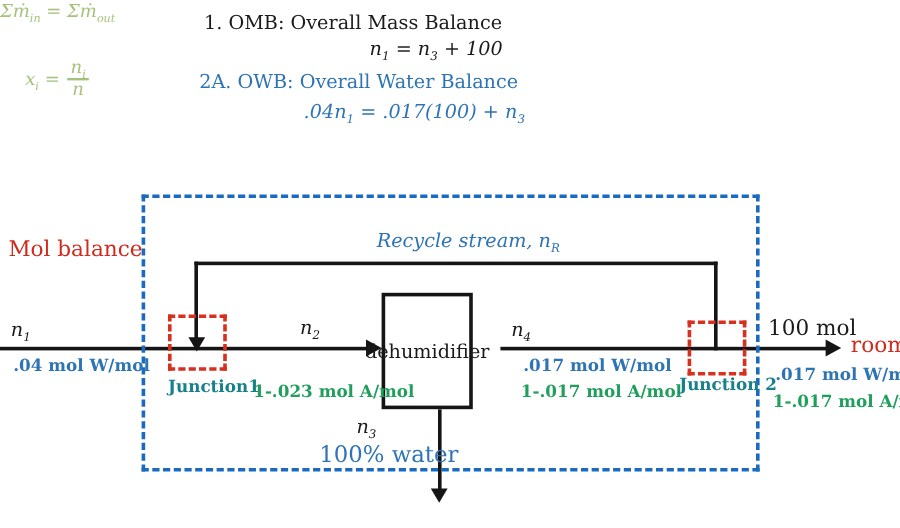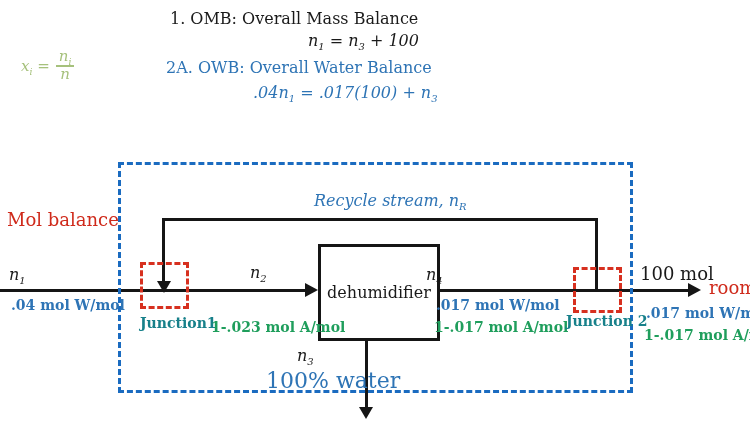--- a/index.html
+++ b/index.html
@@ -12,43 +12,44 @@
   sub{font-size:0.62em;line-height:0;}
   
   .green-formula{color:#a6c17c;}
   .blue{color:#2e74b5;}
   .red{color:#cf2a1b;}
   .teal{color:#17808a;}
   .green-label{color:#1f9e5c;}
   
   .t15{font-size:15px;}
   .t16{font-size:16px;}
-  .t17{font-size:22px;}
+  .t17{font-size:19px;}
   .t18{font-size:18px;}
   .t14{font-size:14px;font-weight:600;}
   
   .frac{display:inline-flex;flex-direction:column;align-items:center;vertical-align:middle;line-height:1.05;}
   .frac .den{border-top:2px solid #a6c17c;padding:0 4px;}
   .frac .num{padding:0 4px;}
   
   .line{position:absolute;background:#151515;}
   .arrow-right{position:absolute;width:0;height:0;border-top:7px solid transparent;border-bottom:7px solid transparent;border-left:13px solid #151515;}
   .arrow-down{position:absolute;width:0;height:0;border-left:7px solid transparent;border-right:7px solid transparent;border-top:12px solid #151515;}
   .system-boundary{position:absolute;left:118px;top:162px;width:515px;height:231px;border:3px dashed #1a6bc0;box-sizing:border-box;}
   .junction-box{position:absolute;border:3px dashed #d7301f;box-sizing:border-box;}
   .unit-box{
-    position:absolute;left:318px;top:244px;width:122px;height:97px;border:3px solid #151515;box-sizing:border-box;
+    position:absolute;left:318px;top:244px;width:76px;height:97px;border:3px solid #151515;box-sizing:border-box;
     display:flex;align-items:center;justify-content:center;background:#ffffff;
   }
 </style>
 </head>
 <body>
 
 <div id="canvas">
 
+  <div class="abs green-formula math t15" style="left:0;top:8;"><span>Σṁ</span><sub>in</sub><span> = Σṁ</span><sub>out</sub></div>
   <div class="abs green-formula math t15" style="left:21px;top:27px;display:flex;align-items:center;gap:5px;margin-top:22px;">
     <span><span>x</span><sub>i</sub><span> =</span></span>
     <span class="frac">
       <span class="num"><span>n</span><sub>i</sub></span>
       <span class="den">n</span>
     </span>
   </div>
 
   <div class="abs t16" style="left:170px;top:9px;">1. OMB: Overall Mass Balance</div>
   <div class="abs math t16" style="left:308px;top:31px;"><span>n</span><sub>1</sub><span> = n</span><sub>3</sub><span> + 100</span></div>
@@ -71,21 +72,21 @@
   <div class="system-boundary"></div>
 
   <div class="unit-box">
     <span class="t16">dehumidifier</span>
   </div>
 
   <div class="junction-box" style="left:140px;top:262px;width:49px;height:47px;"></div>
   <div class="junction-box" style="left:573px;top:267px;width:49px;height:46px;"></div>
 
   <div class="abs blue math t16" style="left:314px;top:191px;"><span>Recycle stream, n</span><sub>R</sub></div>
-  <div class="abs red t18" style="left:7px;top:209px;">Mol balance</div>
+  <div class="abs red t18" style="left:7px;top:197px;">Mol balance</div>
 
   <div class="abs math t16" style="left:9px;top:265px;"><span>n</span><sub>1</sub></div>
   <div class="abs blue t14" style="left:11px;top:297px;">.04 mol W/mol</div>
 
   <div class="abs teal t14" style="left:140px;top:315px;">Junction1</div>
 
   <div class="abs math t16" style="left:250px;top:263px;"><span>n</span><sub>2</sub></div>
   <div class="abs green-label t14" style="left:211px;top:319px;">1-.023 mol A/mol</div>
 
   <div class="abs math t16" style="left:426px;top:265px;"><span>n</span><sub>4</sub></div>

